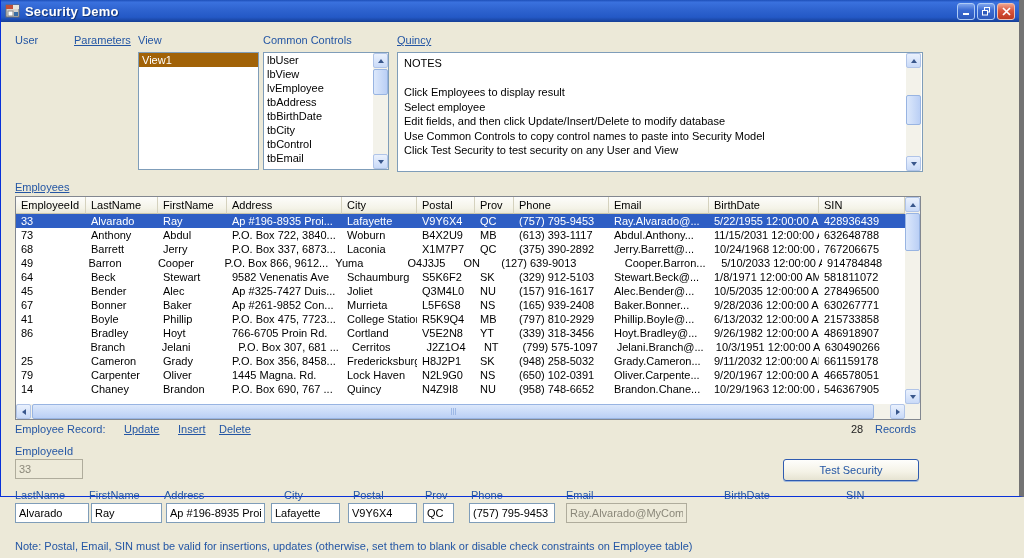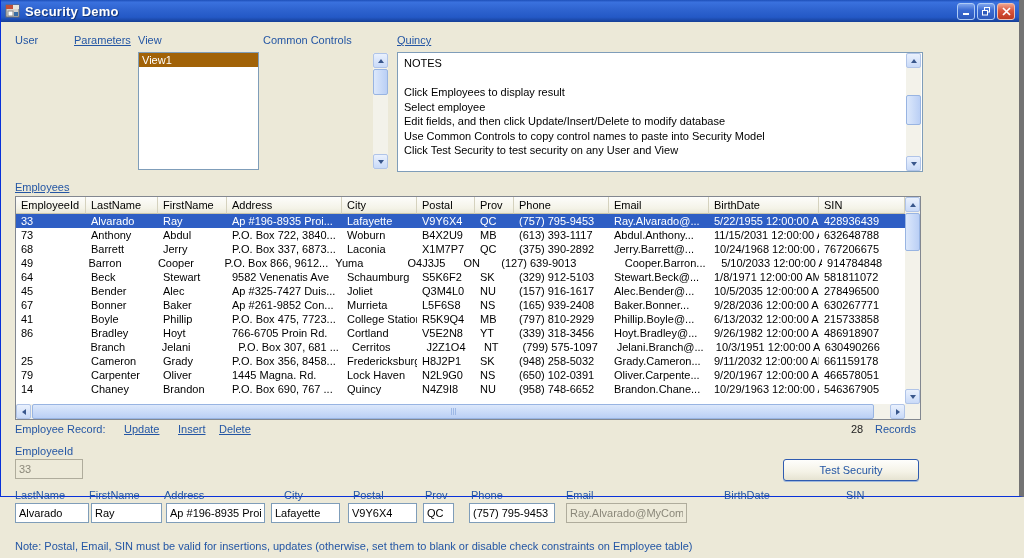--- a/index.html
+++ b/index.html
@@ -107,20 +107,30 @@
 
   <span class="lbl" style="left:14px;  top:34px;">User</span>
   <span class="link" style="left:73px;  top:34px;">Parameters</span>
   <span class="lbl" style="left:137px; top:34px;">View</span>
   <span class="lbl" style="left:262px; top:34px;">Common Controls</span>
   <span class="link" style="left:396px; top:34px;">Quincy</span>
 
   <div class="listbox" style="left:137px; top:52px; width:121px; height:118px;">
       <div class="lb-item sel">View1</div>
     </div>
+  <div class="listbox" style="left:262px; top:52px; width:126px; height:118px; padding-right:15px;">
+      <div class="lb-item">lbUser</div>
+      <div class="lb-item">lbView</div>
+      <div class="lb-item">lvEmployee</div>
+      <div class="lb-item">tbAddress</div>
+      <div class="lb-item">tbBirthDate</div>
+      <div class="lb-item">tbCity</div>
+      <div class="lb-item">tbControl</div>
+      <div class="lb-item">tbEmail</div>
+    </div>
 
   <div class="sb-v" style="left:372px; top:53px; height:116px;">
     <div class="sb-btn">
         <span class="tri-up"></span>
       </div>
     <div class="sb-thumb-v" style="top:16px; height:26px;"></div>
     <div class="sb-btn" style="position:absolute; bottom:0;">
         <span class="tri-down"></span>
       </div>
   </div>

